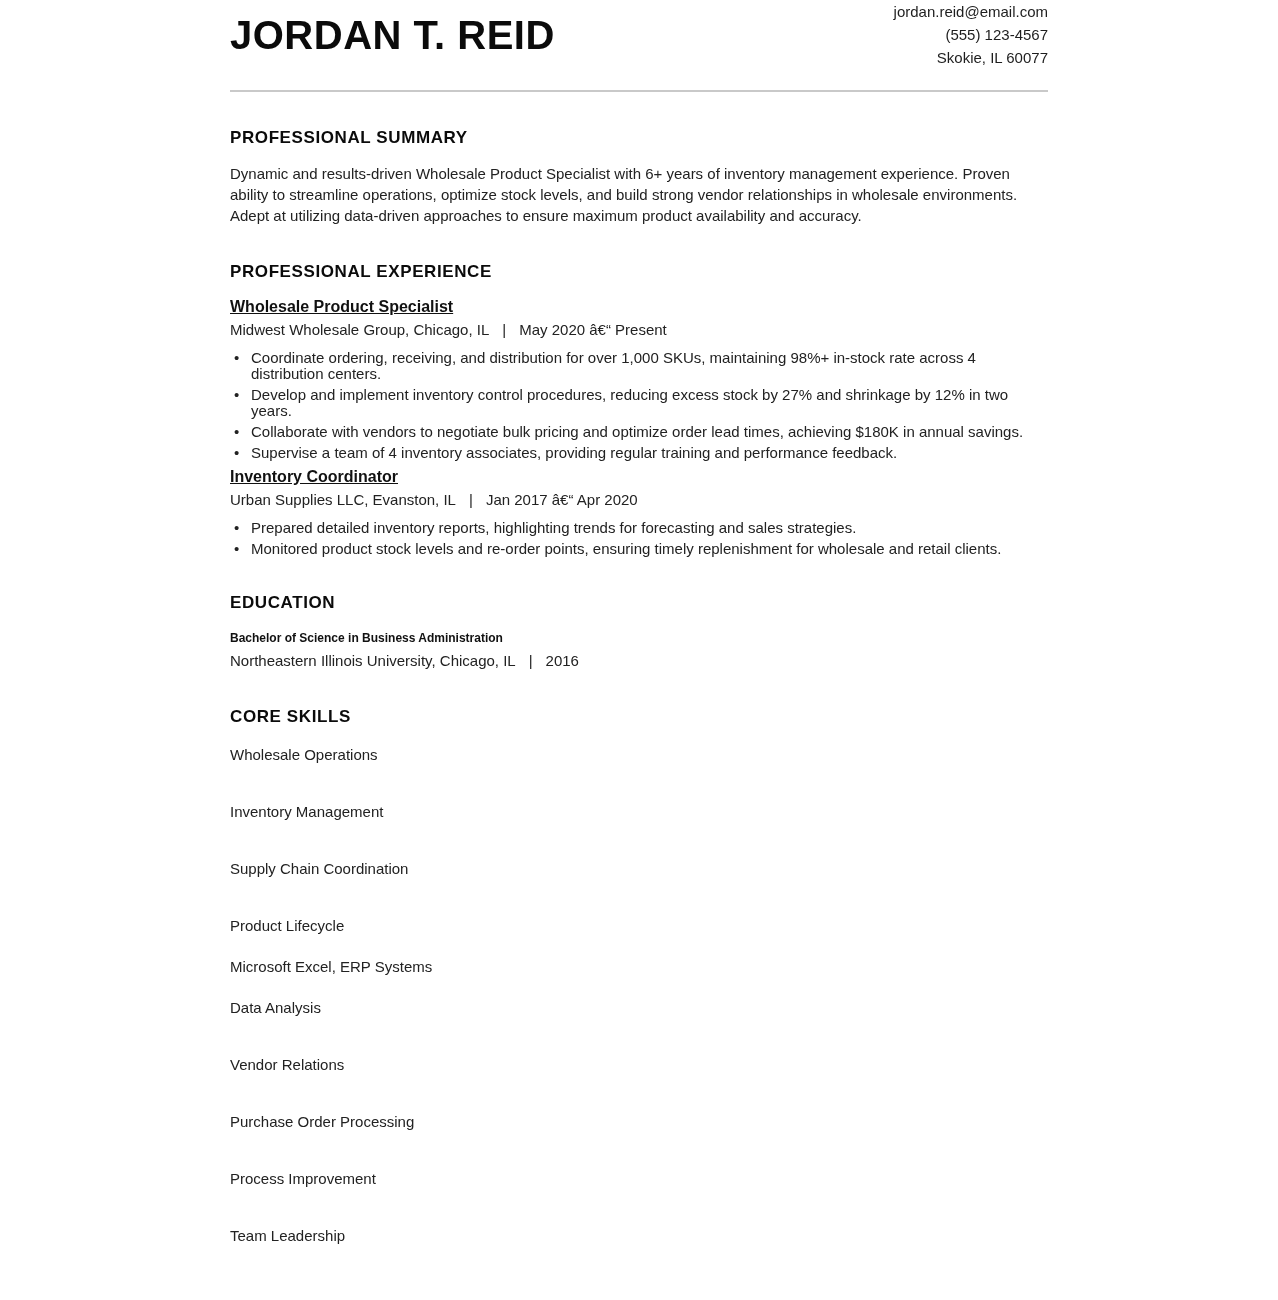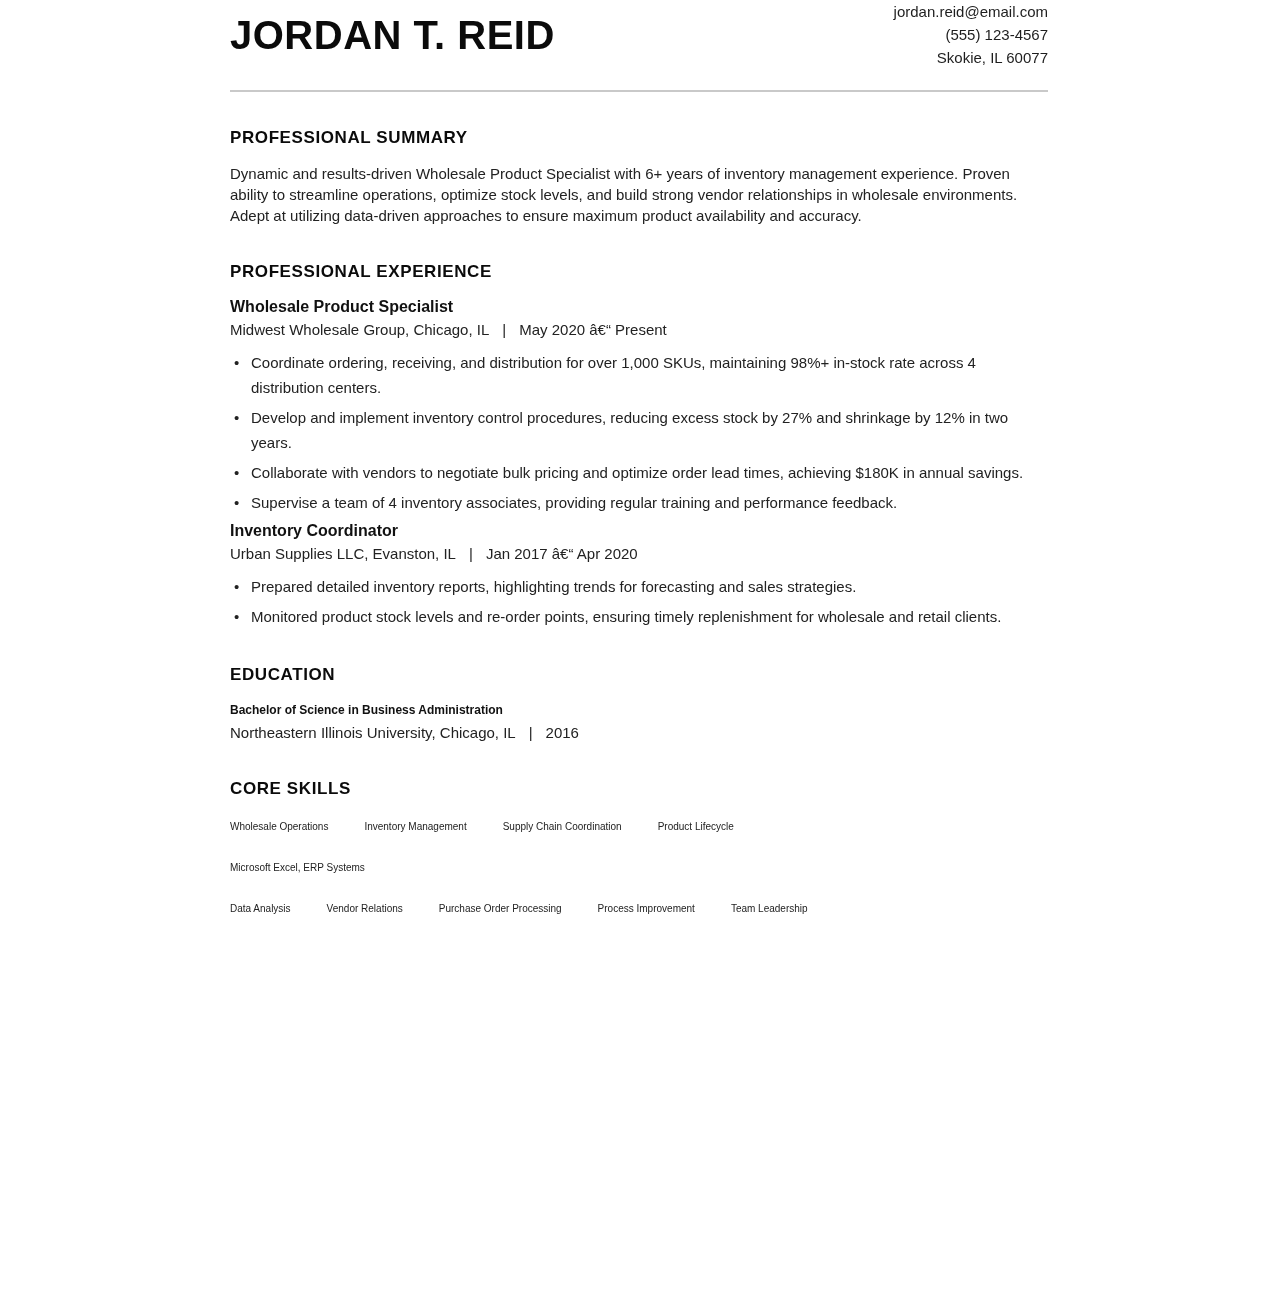--- a/index.html
+++ b/index.html
@@ -57,37 +57,38 @@
     line-height: 21px;
     color: #222222;
   }
   .job + .job { margin-top: 6px; }
   .job-title {
     margin: 0 0 2px 0;
     font-size: 16px;
     line-height: 20px;
     font-weight: 700;
     color: #111111;
+    text-decoration: underline;
   }
   .meta-line {
     font-size: 15px;
     line-height: 21px;
     color: #222222;
   }
   .sep { margin: 0 13px; color: #222222; }
   .bullets {
     list-style: none;
     margin: 10px 0 0 0;
     padding: 0;
   }
   .bullets li {
     position: relative;
     padding-left: 21px;
     font-size: 15px;
-    line-height: 25px;
+    line-height: 16px;
     margin-bottom: 5px;
     color: #222222;
   }
   .bullets li::before {
     content: "\2022";
     position: absolute;
     left: 4px;
     top: 0;
   }
   .edu-degree {
@@ -96,23 +97,24 @@
     line-height: 20px;
     font-weight: 700;
     color: #111111;
   }
   .skills-rows { margin-top: 18px; }
   .skills-row {
     display: flex;
     flex-wrap: nowrap;
     gap: 36px;
     margin-bottom: 20px;
-    font-size: 10px;
+    font-size: 15px;
     line-height: 21px;
     color: #222222;
+    flex-direction: column;
   }
 </style>
 </head>
 <body>
 
 <div class="page">
 
   <div class="header">
     <h1 class="name">JORDAN T. REID</h1>
     <div class="contact">

